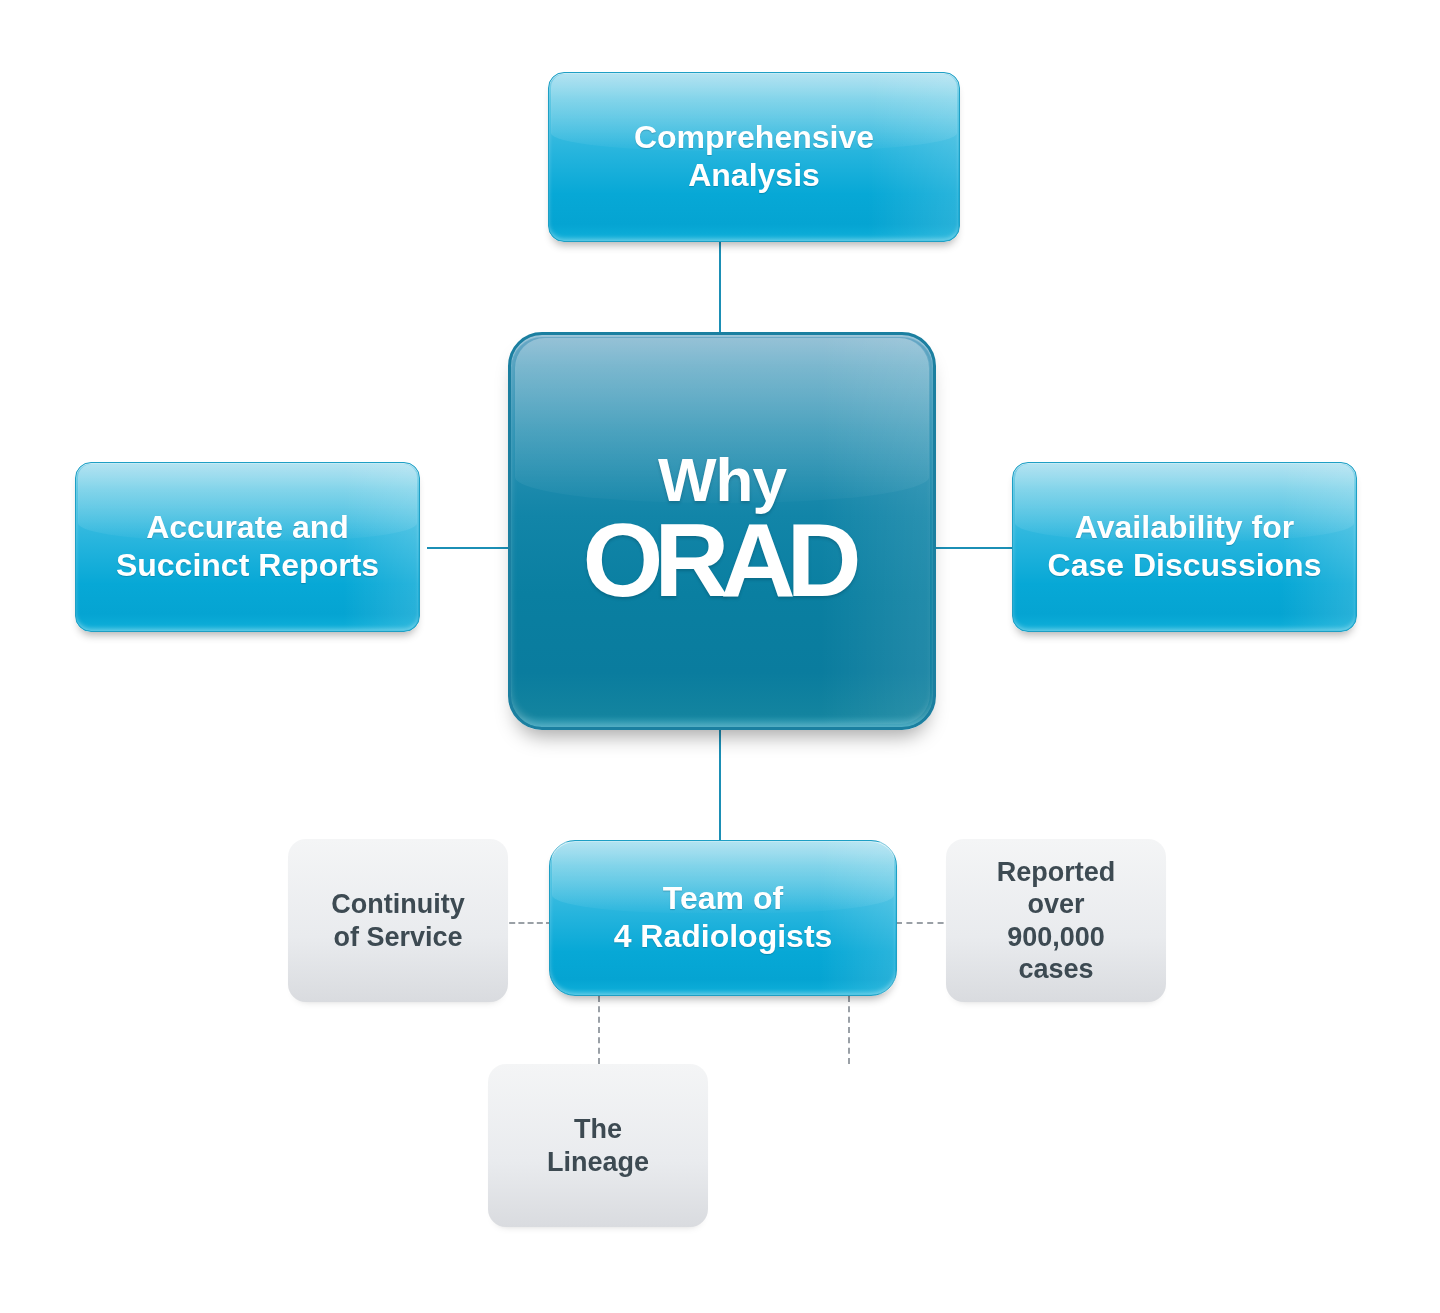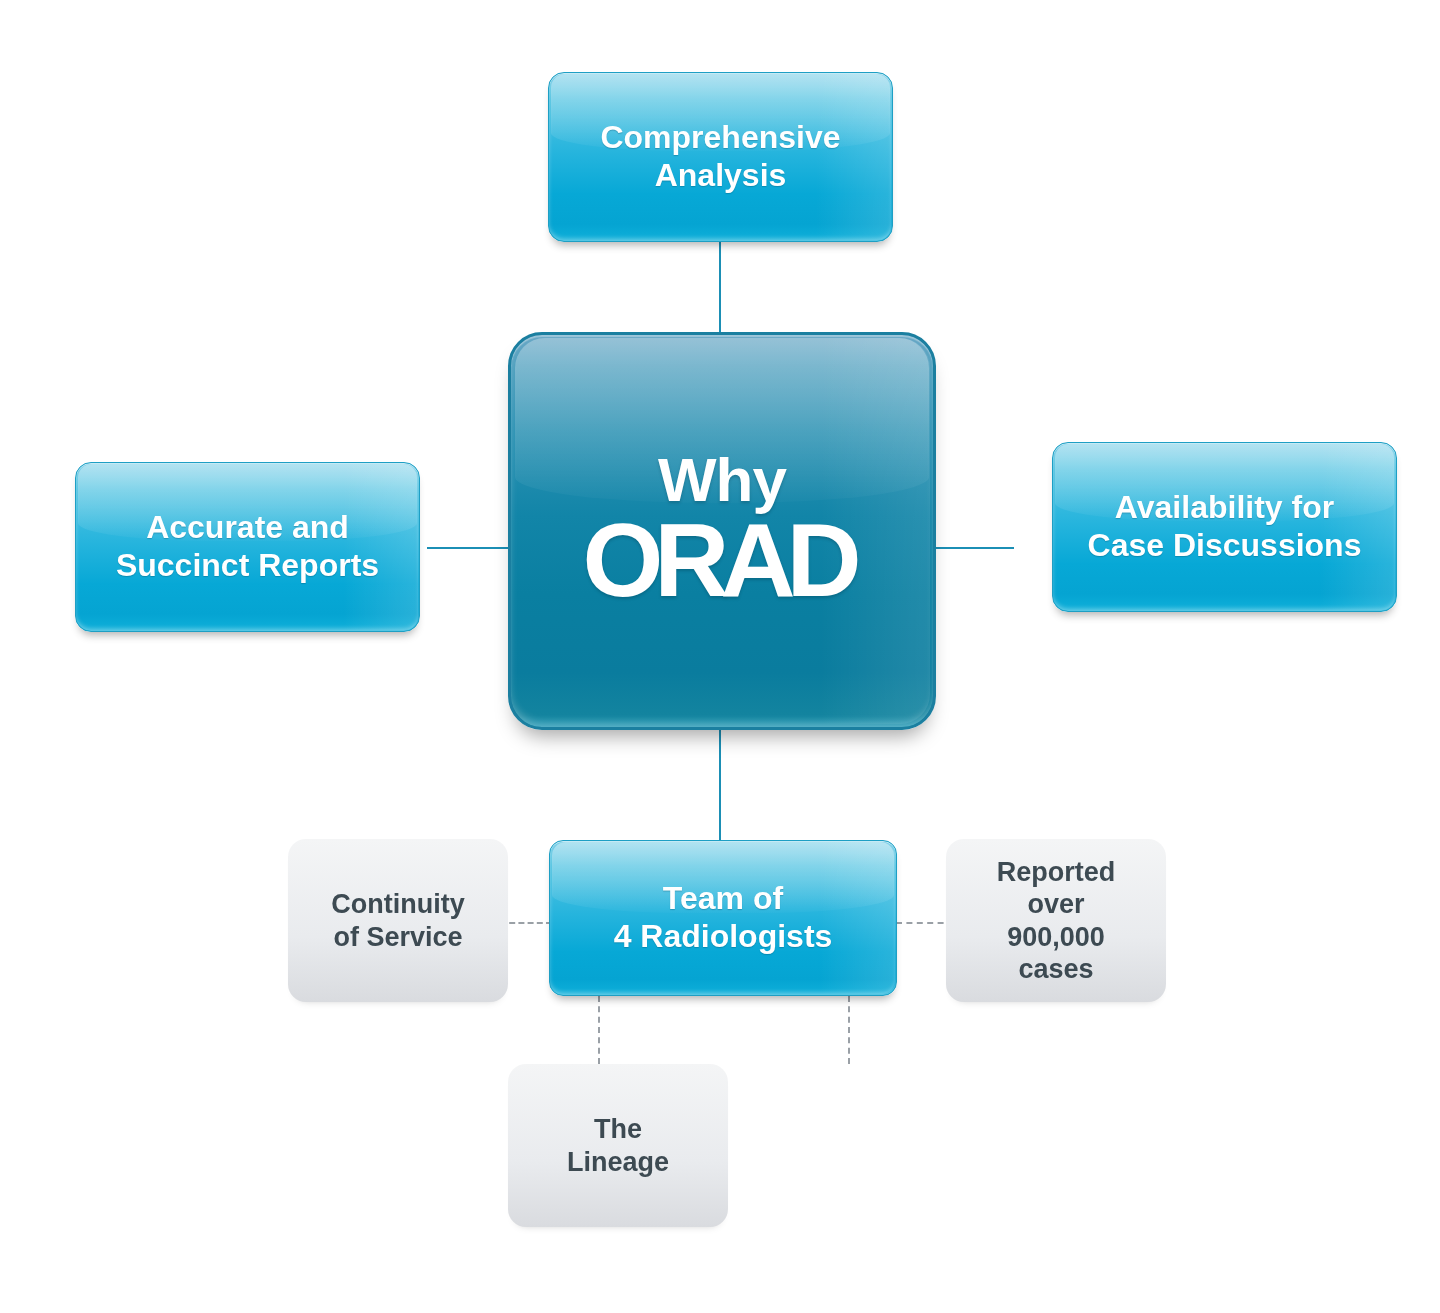--- a/index.html
+++ b/index.html
@@ -209,36 +209,36 @@
   <div class="conn conn-solid-v" style="left:719px; top:730px; height:112px;"></div>
 
   <div class="conn conn-dash-h" style="left:500px; top:922px; width:52px;"></div>
 
   <div class="conn conn-dash-h" style="left:896px; top:922px; width:58px;"></div>
 
   <div class="conn conn-dash-v" style="left:598px; top:996px; height:68px;"></div>
 
   <div class="conn conn-dash-v" style="left:848px; top:996px; height:68px;"></div>
 
-  <div class="node node-cyan" style="left:548px; top:72px; width:345px; height:170px;">
+  <div class="node node-cyan" style="left:548px; top:72px; width:412px; height:170px;">
     <div class="label" style="font-size:32px;">Comprehensive
 Analysis</div>
   </div>
 
   <div class="node node-cyan" style="left:75px; top:462px; width:345px; height:170px;">
     <div class="label" style="font-size:32px;">Accurate and
 Succinct Reports</div>
   </div>
 
-  <div class="node node-cyan" style="left:1012px; top:442px; width:345px; height:170px;margin-left:40px;">
+  <div class="node node-cyan" style="left:1012px; top:462px; width:345px; height:170px;">
     <div class="label" style="font-size:32px;">Availability for
 Case Discussions</div>
   </div>
 
-  <div class="node node-cyan" style="left:549px; top:840px; width:348px; height:156px; border-radius:14px;">
+  <div class="node node-cyan" style="left:549px; top:840px; width:348px; height:156px; border-radius:26px;">
     <div class="label" style="font-size:32px;">Team of
 4 Radiologists</div>
   </div>
 
   <div class="node node-center" style="left:508px; top:332px; width:428px; height:398px;">
     <div class="center-stack">
       <div class="why-text">Why</div>
       <div class="orad-text">ORAD</div>
     </div>
   </div>
@@ -248,19 +248,19 @@
 of Service</div>
   </div>
 
   <div class="node node-gray" style="left:950px; top:843px; width:212px; height:155px;">
     <div class="label" style="font-size:27px;">Reported
 over
 900,000
 cases</div>
   </div>
 
-  <div class="node node-gray" style="left:512px; top:1068px; width:212px; height:155px;text-align:center;">
+  <div class="node node-gray" style="left:492px; top:1068px; width:212px; height:155px;text-align:center;">
     <div class="label" style="font-size:27px;">The
 Lineage</div>
   </div>
 
 
 </div>
 
 </body></html>

